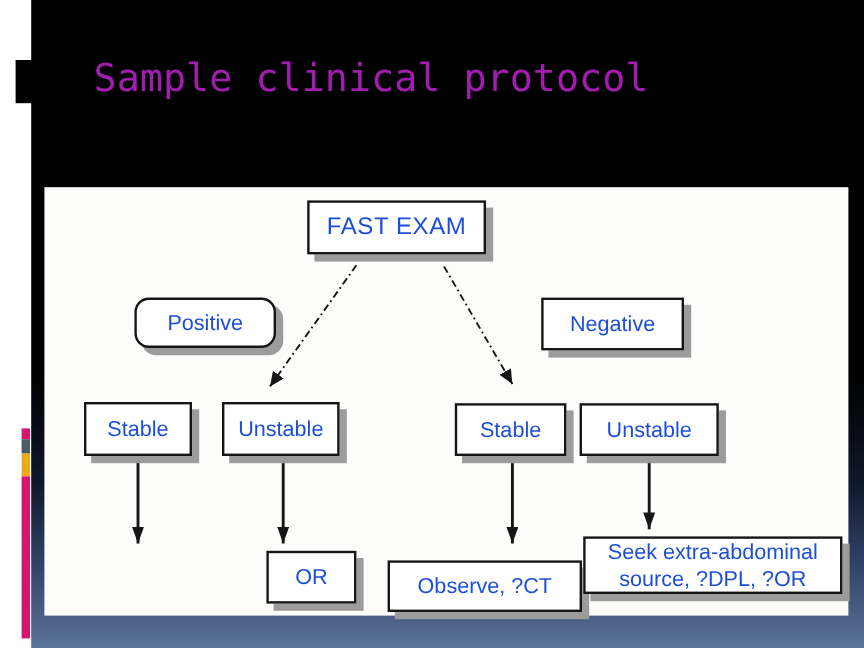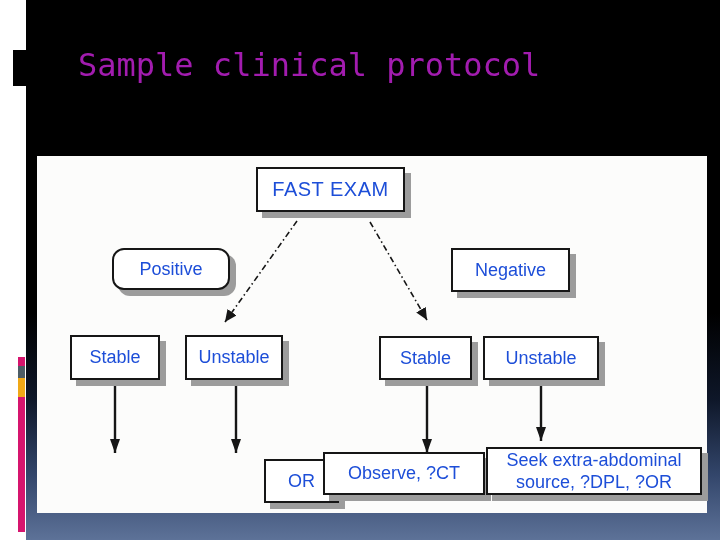--- a/index.html
+++ b/index.html
@@ -72,17 +72,17 @@
     <div class="node root" style="left:219px;top:11px;width:149px;height:45px;">FAST EXAM</div>
 
     <div class="node" style="left:75px;top:92px;width:118px;height:42px;border-radius:12px;">Positive</div>
     <div class="node" style="left:386px;top:92px;width:119px;height:44px;margin-left:28px;">Negative</div>
 
     <div class="node" style="left:33px;top:179px;width:90px;height:45px;">Stable</div>
     <div class="node" style="left:148px;top:179px;width:98px;height:45px;">Unstable</div>
     <div class="node" style="left:342px;top:180px;width:93px;height:44px;">Stable</div>
     <div class="node" style="left:446px;top:180px;width:116px;height:44px;">Unstable</div>
 
-    <div class="node" style="left:185px;top:303px;width:75px;height:44px;margin-left:42px;">OR</div>
-    <div class="node" style="left:286px;top:296px;width:162px;height:43px;">Observe, ?CT</div>
+    <div class="node" style="left:185px;top:303px;width:75px;height:44px;">OR</div>
+    <div class="node" style="left:286px;top:311px;width:162px;height:43px;">Observe, ?CT</div>
     <div class="node" style="left:449px;top:291px;width:216px;height:48px;">Seek extra-abdominal source, ?DPL, ?OR</div>
   </div>
 </div>
 
 </body></html>

